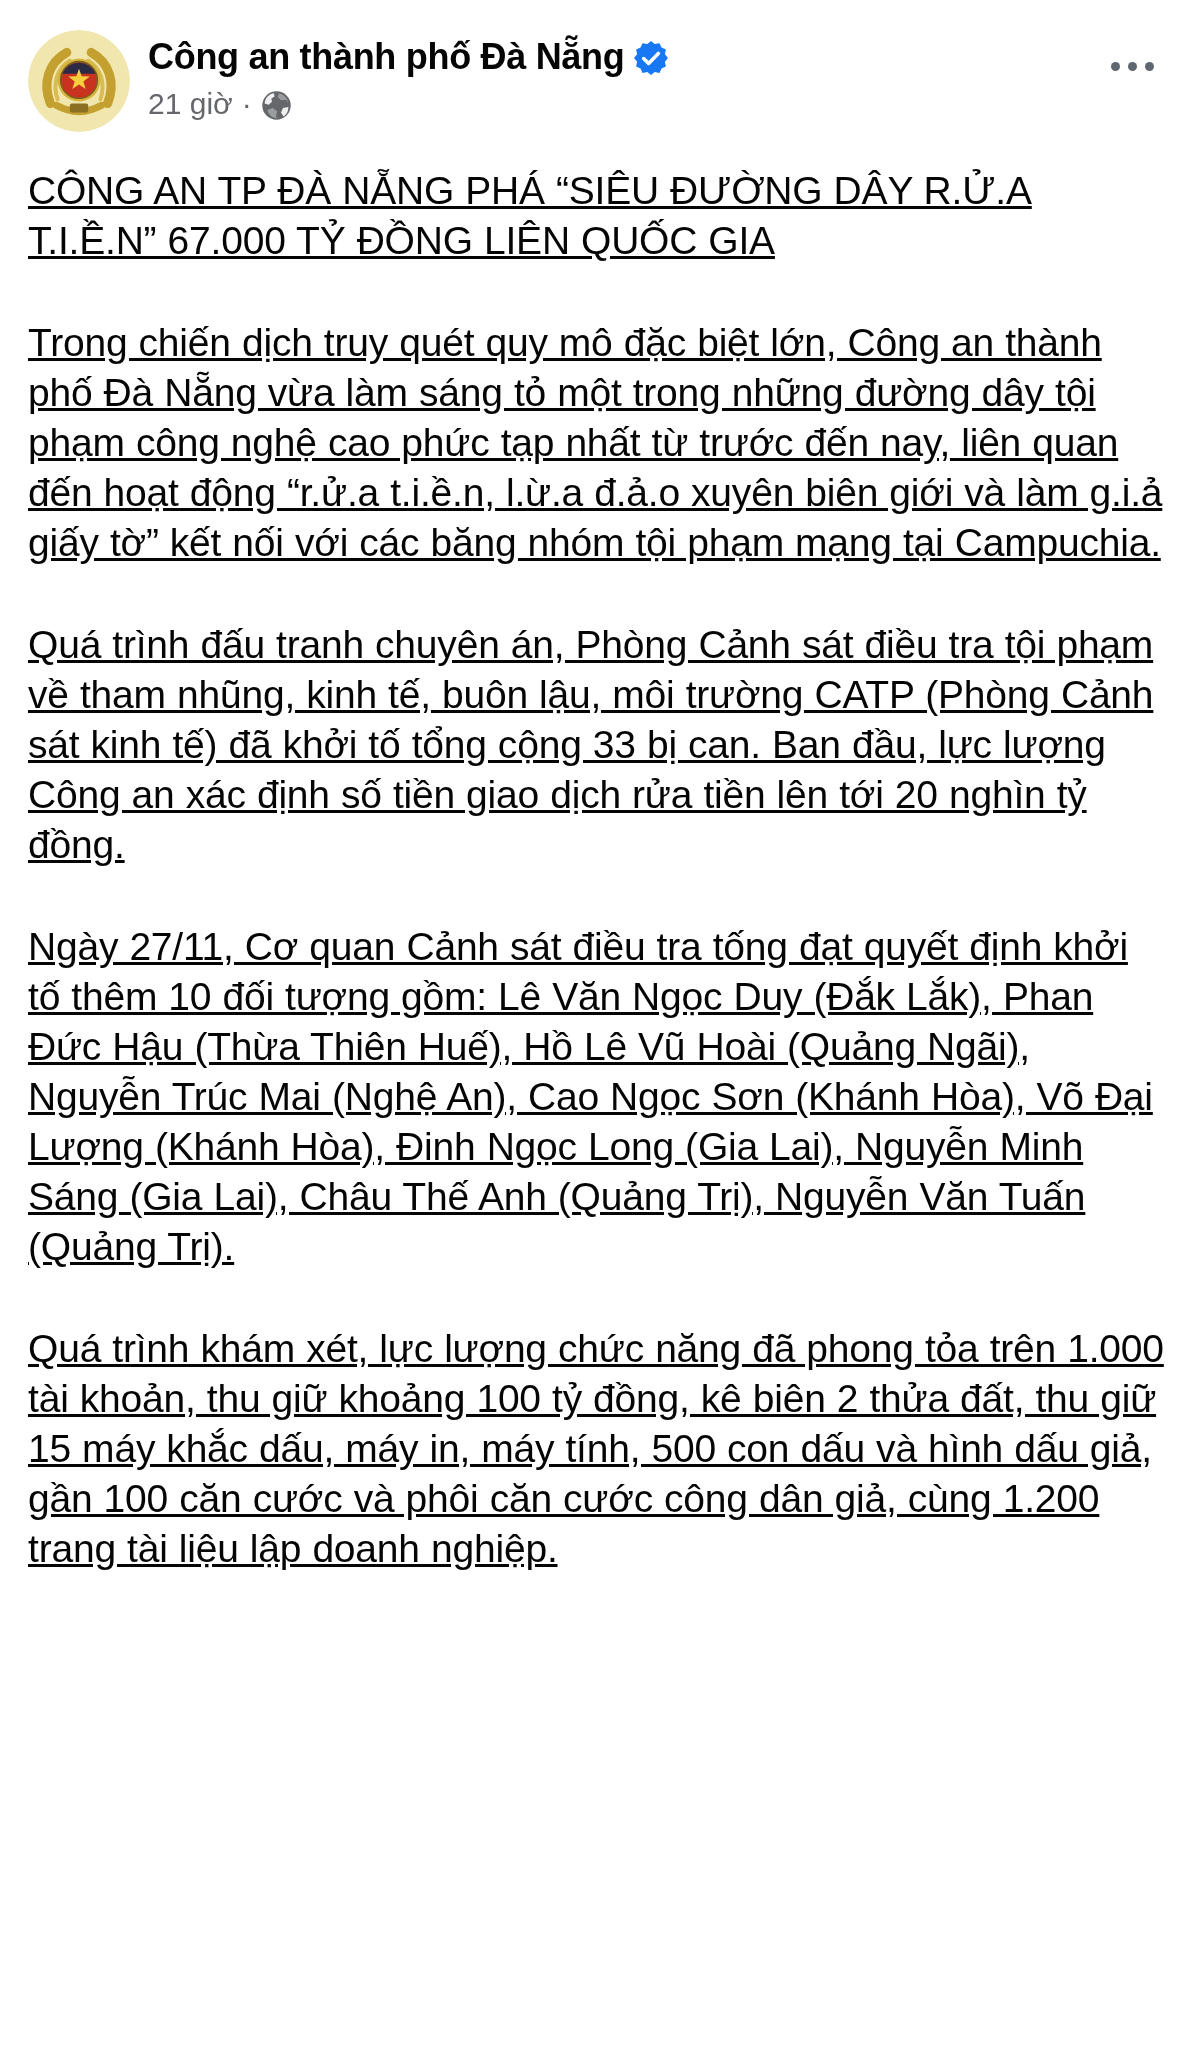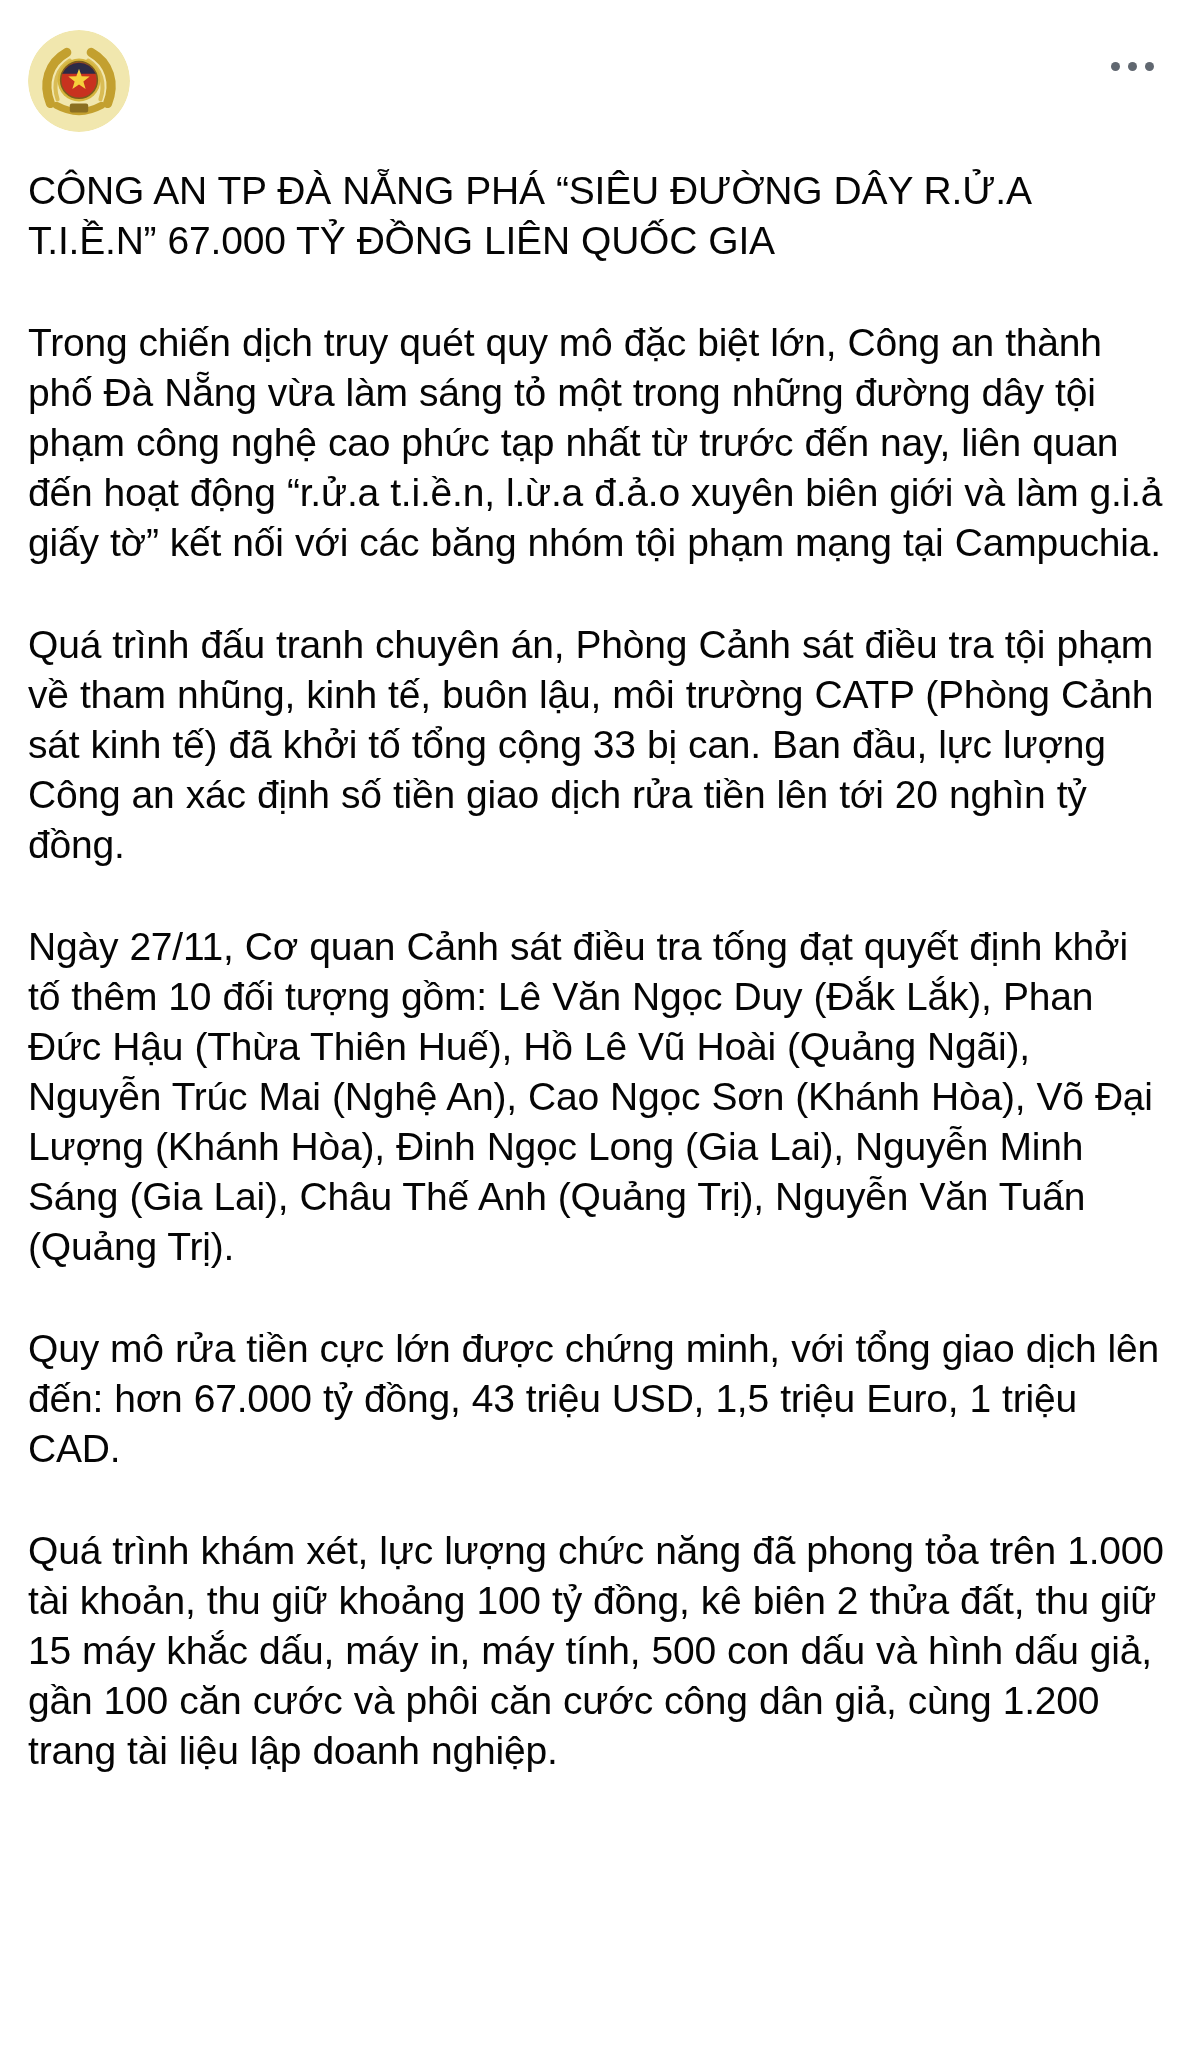--- a/index.html
+++ b/index.html
@@ -66,20 +66,21 @@
 
   
   .content { margin-top: 34px; }
   .content p {
     font-size: 39px;
     line-height: 50px;
     letter-spacing: -0.2px;
     margin-bottom: 52px;
     color: #050505;
     word-spacing: 0.5px;
+    text-decoration: underline;
   }
   .content p:last-child { margin-bottom: 12px; }
 </style>
 </head>
 <body>
 
 <div class="post">
 
   <div class="header">
 
@@ -96,30 +97,49 @@
         <rect x="41" y="72" width="18" height="9" rx="2" fill="#8B6F22"></rect>
 
         <circle cx="50" cy="49" r="21" fill="#D4B43C"></circle>
         <circle cx="50" cy="49" r="18" fill="#C8321F" stroke="#7A5E1C" stroke-width="1.5"></circle>
         <path d="M33.5,43 A18,18 0 0 1 66.5,43 L33.5,43 Z" fill="#1B2A4A" opacity="0.9"></path>
 
         <polygon points="50,38 52.6,45.4 60.5,45.6 54.3,50.4 56.5,57.9 50,53.5 43.5,57.9 45.7,50.4 39.5,45.6 47.4,45.4" fill="#F5D03C"></polygon>
       </svg>
     </div>
 
+    <div class="header-info">
+      <div class="name-row">
+        <span class="page-name">Công an thành phố Đà Nẵng</span>
+        <svg class="verified" viewBox="0 0 24 24">
+          <path fill="#1877F2" d="M12 0 L14.6 2.2 L18 1.5 L19.4 4.6 L22.5 6 L21.8 9.4 L24 12 L21.8 14.6 L22.5 18 L19.4 19.4 L18 22.5 L14.6 21.8 L12 24 L9.4 21.8 L6 22.5 L4.6 19.4 L1.5 18 L2.2 14.6 L0 12 L2.2 9.4 L1.5 6 L4.6 4.6 L6 1.5 L9.4 2.2 Z"></path>
+          <path d="M6.8,12.4 L10.3,15.8 L17.2,8.8" fill="none" stroke="#ffffff" stroke-width="2.5" stroke-linecap="round" stroke-linejoin="round"></path>
+        </svg>
+      </div>
+      <div class="meta-row">
+        <span>21 giờ</span>
+        <span>·</span>
+        <svg class="globe" viewBox="0 0 24 24">
+          <circle cx="12" cy="12" r="11" fill="#65676B"></circle>
+          <path d="M7,3.5 C4.5,5 3,7.5 2.8,10.5 L6,11.5 L8.5,9 L8,6.5 L10.5,5 L10,2.6 C9,2.7 7.8,3 7,3.5 Z" fill="#ffffff" opacity="0.9"></path>
+          <path d="M14,2.8 L13,5.5 L15.5,8 L19.5,7.5 L21,10 C20.7,6.6 18,3.6 14,2.8 Z" fill="#ffffff" opacity="0.35"></path>
+          <path d="M5,15.5 L9,14 L12.5,16.5 L11.5,20.5 L13,21.9 C8.5,22 5.8,19 5,15.5 Z" fill="#ffffff" opacity="0.35"></path>
+          <path d="M17,14 L15.5,17.5 L17.5,20.5 C19.8,19 21.3,16.5 21.2,13.2 Z" fill="#ffffff" opacity="0.9"></path>
+        </svg>
+      </div>
+    </div>
 
     <div class="options-btn">
       <span class="dot"></span>
       <span class="dot"></span>
       <span class="dot"></span>
     </div>
   </div>
 
   <div class="content">
     <p>CÔNG AN TP ĐÀ NẴNG PHÁ “SIÊU ĐƯỜNG DÂY R.Ử.A T.I.Ề.N” 67.000 TỶ ĐỒNG LIÊN QUỐC GIA</p>
     <p>Trong chiến dịch truy quét quy mô đặc biệt lớn, Công an thành phố Đà Nẵng vừa làm sáng tỏ một trong những đường dây tội phạm công nghệ cao phức tạp nhất từ trước đến nay, liên quan đến hoạt động “r.ử.a t.i.ề.n, l.ừ.a đ.ả.o xuyên biên giới và làm g.i.ả giấy tờ” kết nối với các băng nhóm tội phạm mạng tại Campuchia.</p>
     <p>Quá trình đấu tranh chuyên án, Phòng Cảnh sát điều tra tội phạm về tham nhũng, kinh tế, buôn lậu, môi trường CATP (Phòng Cảnh sát kinh tế) đã khởi tố tổng cộng 33 bị can. Ban đầu, lực lượng Công an xác định số tiền giao dịch rửa tiền lên tới 20 nghìn tỷ đồng.</p>
     <p>Ngày 27/11, Cơ quan Cảnh sát điều tra tống đạt quyết định khởi tố thêm 10 đối tượng gồm: Lê Văn Ngọc Duy (Đắk Lắk), Phan Đức Hậu (Thừa Thiên Huế), Hồ Lê Vũ Hoài (Quảng Ngãi), Nguyễn Trúc Mai (Nghệ An), Cao Ngọc Sơn (Khánh Hòa), Võ Đại Lượng (Khánh Hòa), Đinh Ngọc Long (Gia Lai), Nguyễn Minh Sáng (Gia Lai), Châu Thế Anh (Quảng Trị), Nguyễn Văn Tuấn (Quảng Trị).</p>
-    <p>Quy mô rửa tiền cực lớn được chứng minh, với tổng giao dịch lên đến: hơn 67.000 tỷ đồng, 43 triệu USD, 1,5 triệu Euro, 1 triệu CAD.</p>
     <p>Quá trình khám xét, lực lượng chức năng đã phong tỏa trên 1.000 tài khoản, thu giữ khoảng 100 tỷ đồng, kê biên 2 thửa đất, thu giữ 15 máy khắc dấu, máy in, máy tính, 500 con dấu và hình dấu giả, gần 100 căn cước và phôi căn cước công dân giả, cùng 1.200 trang tài liệu lập doanh nghiệp.</p>
   </div>
 
 </div>
 
 </body></html>

